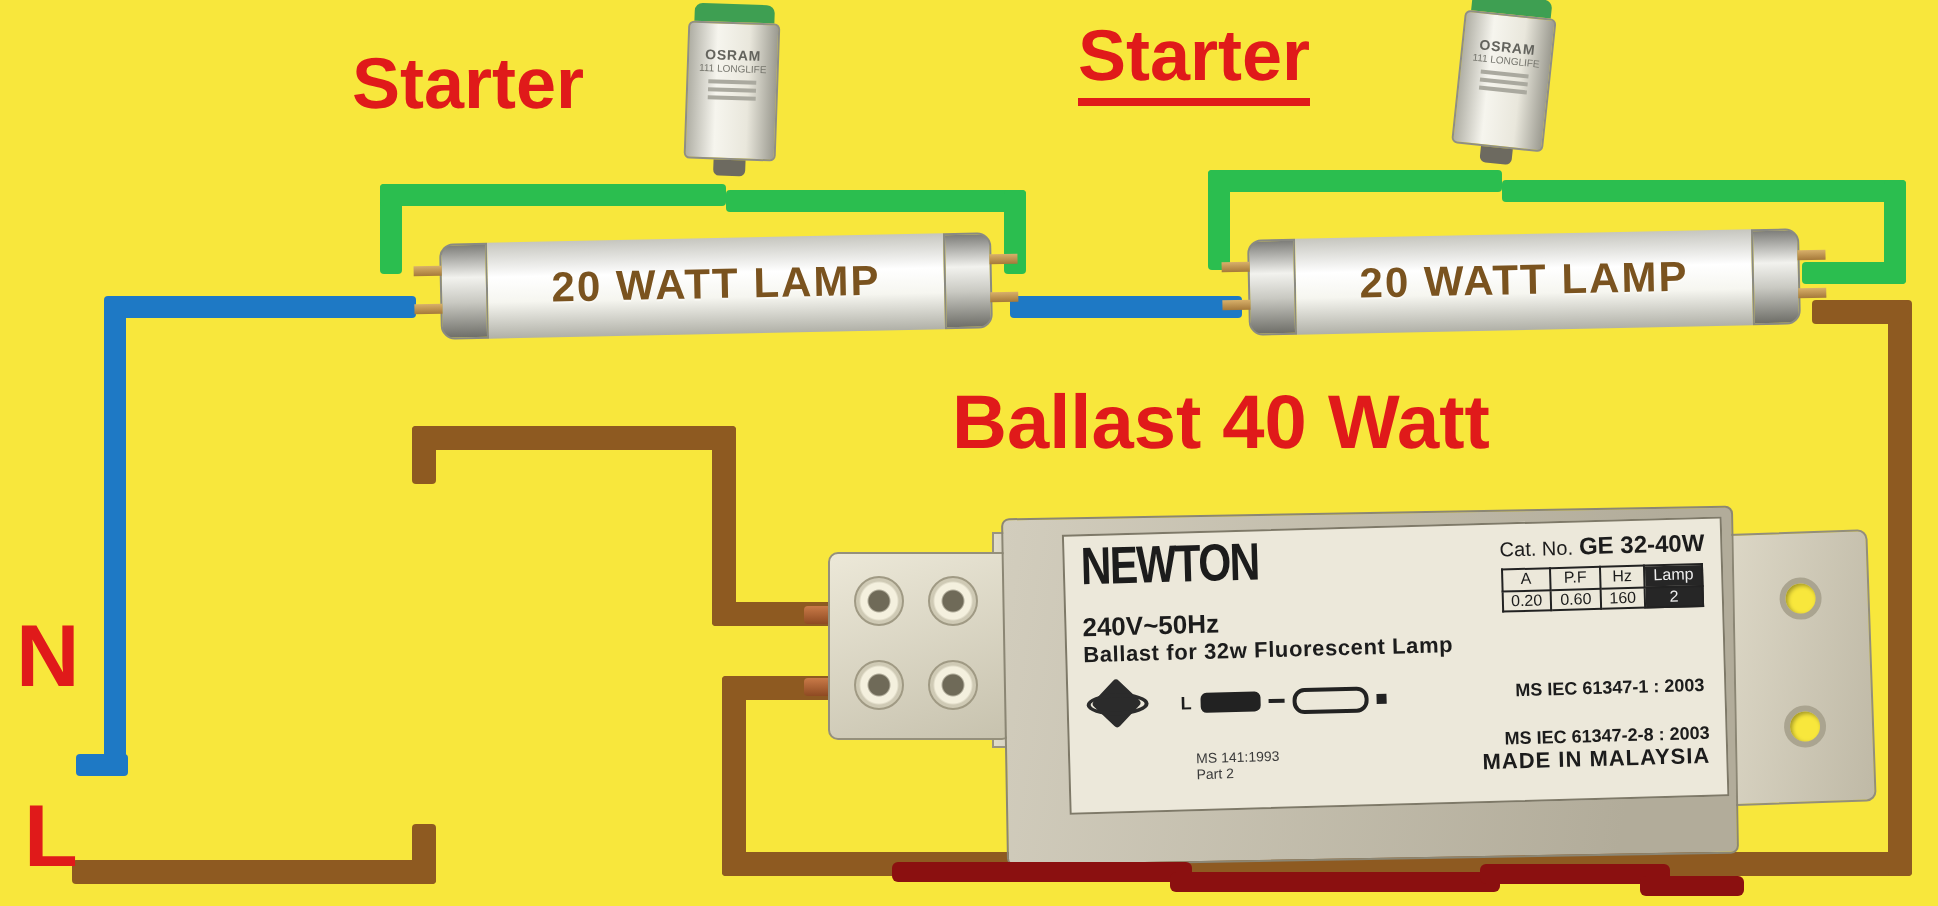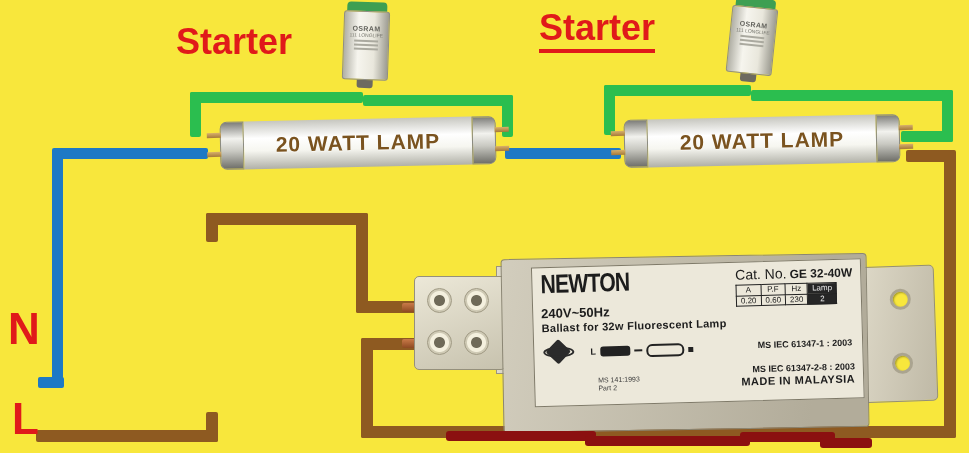--- a/index.html
+++ b/index.html
@@ -64,21 +64,21 @@
     border:1px solid #a09a84;}
   .term.a{left:12px;top:11px;} .term.b{left:49px;top:11px;}
   .term.c{left:12px;top:53px;} .term.d{left:49px;top:53px;}
   .ballast-body{position:absolute;z-index:4;left:502px;top:256px;width:366px;height:174px;border-radius:4px;
     background:linear-gradient(100deg,#d2cdbd,#b2ac9a 85%);border:1px solid #8b8674;transform:rotate(-1deg);}
   .ballast-label{position:absolute;left:30px;top:6px;width:330px;height:140px;background:#ECE8DA;
     border:1px solid #7e7968;transform:rotate(-.6deg);padding:3px 8px;color:#1c1c1c;overflow:hidden;}
   .bl-row1{display:flex;align-items:flex-start;gap:10px;}
   .bl-brand{font-size:25px;font-weight:bold;letter-spacing:-1px;transform:scale(.85,1.05);transform-origin:left top;line-height:1;}
   .bl-right{margin-left:auto;text-align:left;}
-  .bl-cat{font-size:14px;display:inline-block;}
+  .bl-cat{font-size:10px;display:inline-block;}
   .bl-model{font-size:12px;font-weight:bold;display:inline-block;margin-left:3px;}
   .spec-table{border-collapse:collapse;margin-top:1px;}
   .spec-table td{border:1px solid #222;font-size:8px;line-height:1.2;padding:0 4px;text-align:center;}
   .spec-table td.dark{background:#262626;color:#eee;}
   .bl-voltage{font-size:13px;font-weight:bold;margin-top:-6px;}
   .bl-desc{font-size:11px;font-weight:bold;letter-spacing:.3px;margin-top:1px;}
   .bl-row4{display:flex;align-items:center;gap:14px;margin-top:4px;height:30px;}
   .sirim{position:relative;width:34px;height:30px;flex:0 0 auto;}
   .sirim .dm{position:absolute;left:7px;top:5px;width:18px;height:18px;background:#2b2b2b;transform:rotate(45deg);border-radius:2px;}
   .sirim .el{position:absolute;left:1px;top:9px;width:31px;height:11px;border:2px solid #2b2b2b;border-radius:50%;}
@@ -211,21 +211,21 @@
             <tbody>
                 <tr>
               <td>A</td>
               <td>P.F</td>
               <td>Hz</td>
               <td class="dark">Lamp</td>
             </tr>
             <tr>
               <td>0.20</td>
               <td>0.60</td>
-              <td>230</td>
+              <td>160</td>
               <td class="dark">2</td>
             </tr>
           </tbody>
             </table>
         </div>
       </div>
       <div class="bl-voltage">240V~50Hz</div>
       <div class="bl-desc">Ballast for 32w Fluorescent Lamp</div>
       <div class="bl-row4">
         <div class="sirim">
@@ -254,16 +254,17 @@
     </div>
   </div>
 
   <div class="bracket">
     <div class="bhole h1"></div>
     <div class="bhole h2"></div>
   </div>
 
   <div class="biglabel" style="left:176px;top:24px;font-size:36px;">Starter</div>
   <div class="biglabel" style="left:539px;top:10px;font-size:36px;border-bottom:4px solid var(--label-red,#E01A1A);padding-bottom:3px;">Starter</div>
+  <div class="biglabel" style="left:476px;top:193px;font-size:38px;">Ballast 40 Watt</div>
   <div class="biglabel" style="left:8px;top:307px;font-size:44px;">N</div>
   <div class="biglabel" style="left:12px;top:397px;font-size:44px;">L</div>
 
 </div>
 
 </body></html>

